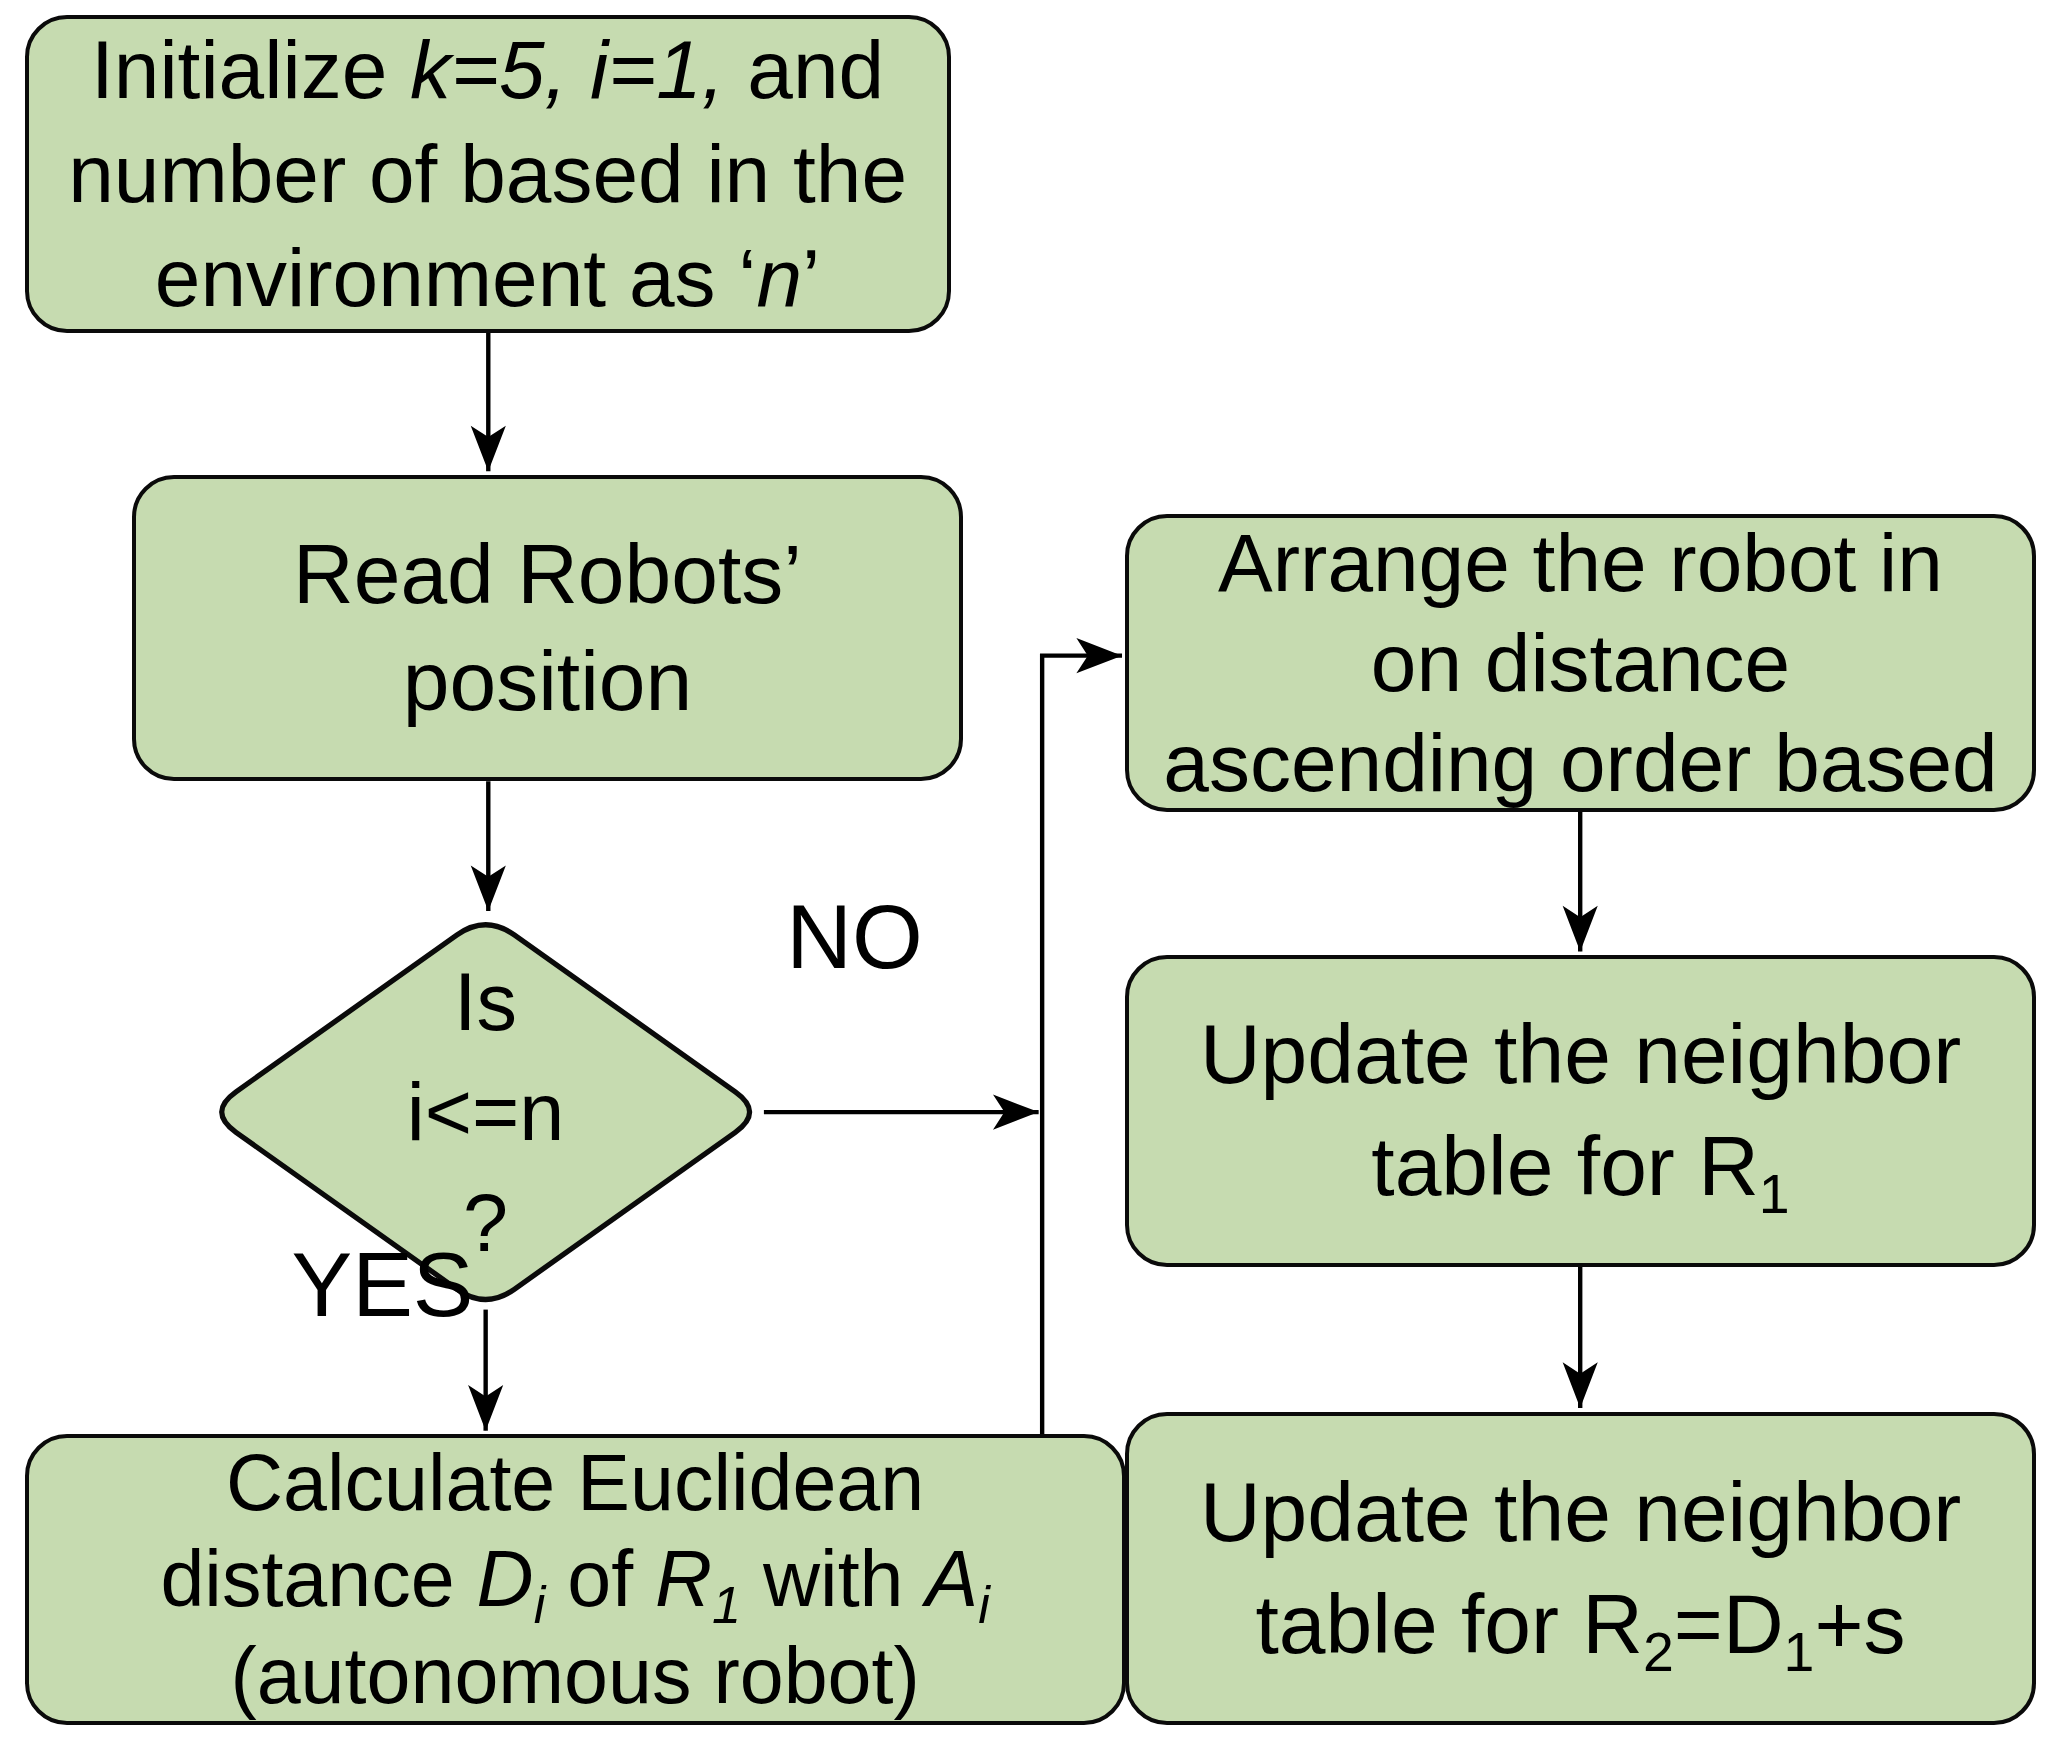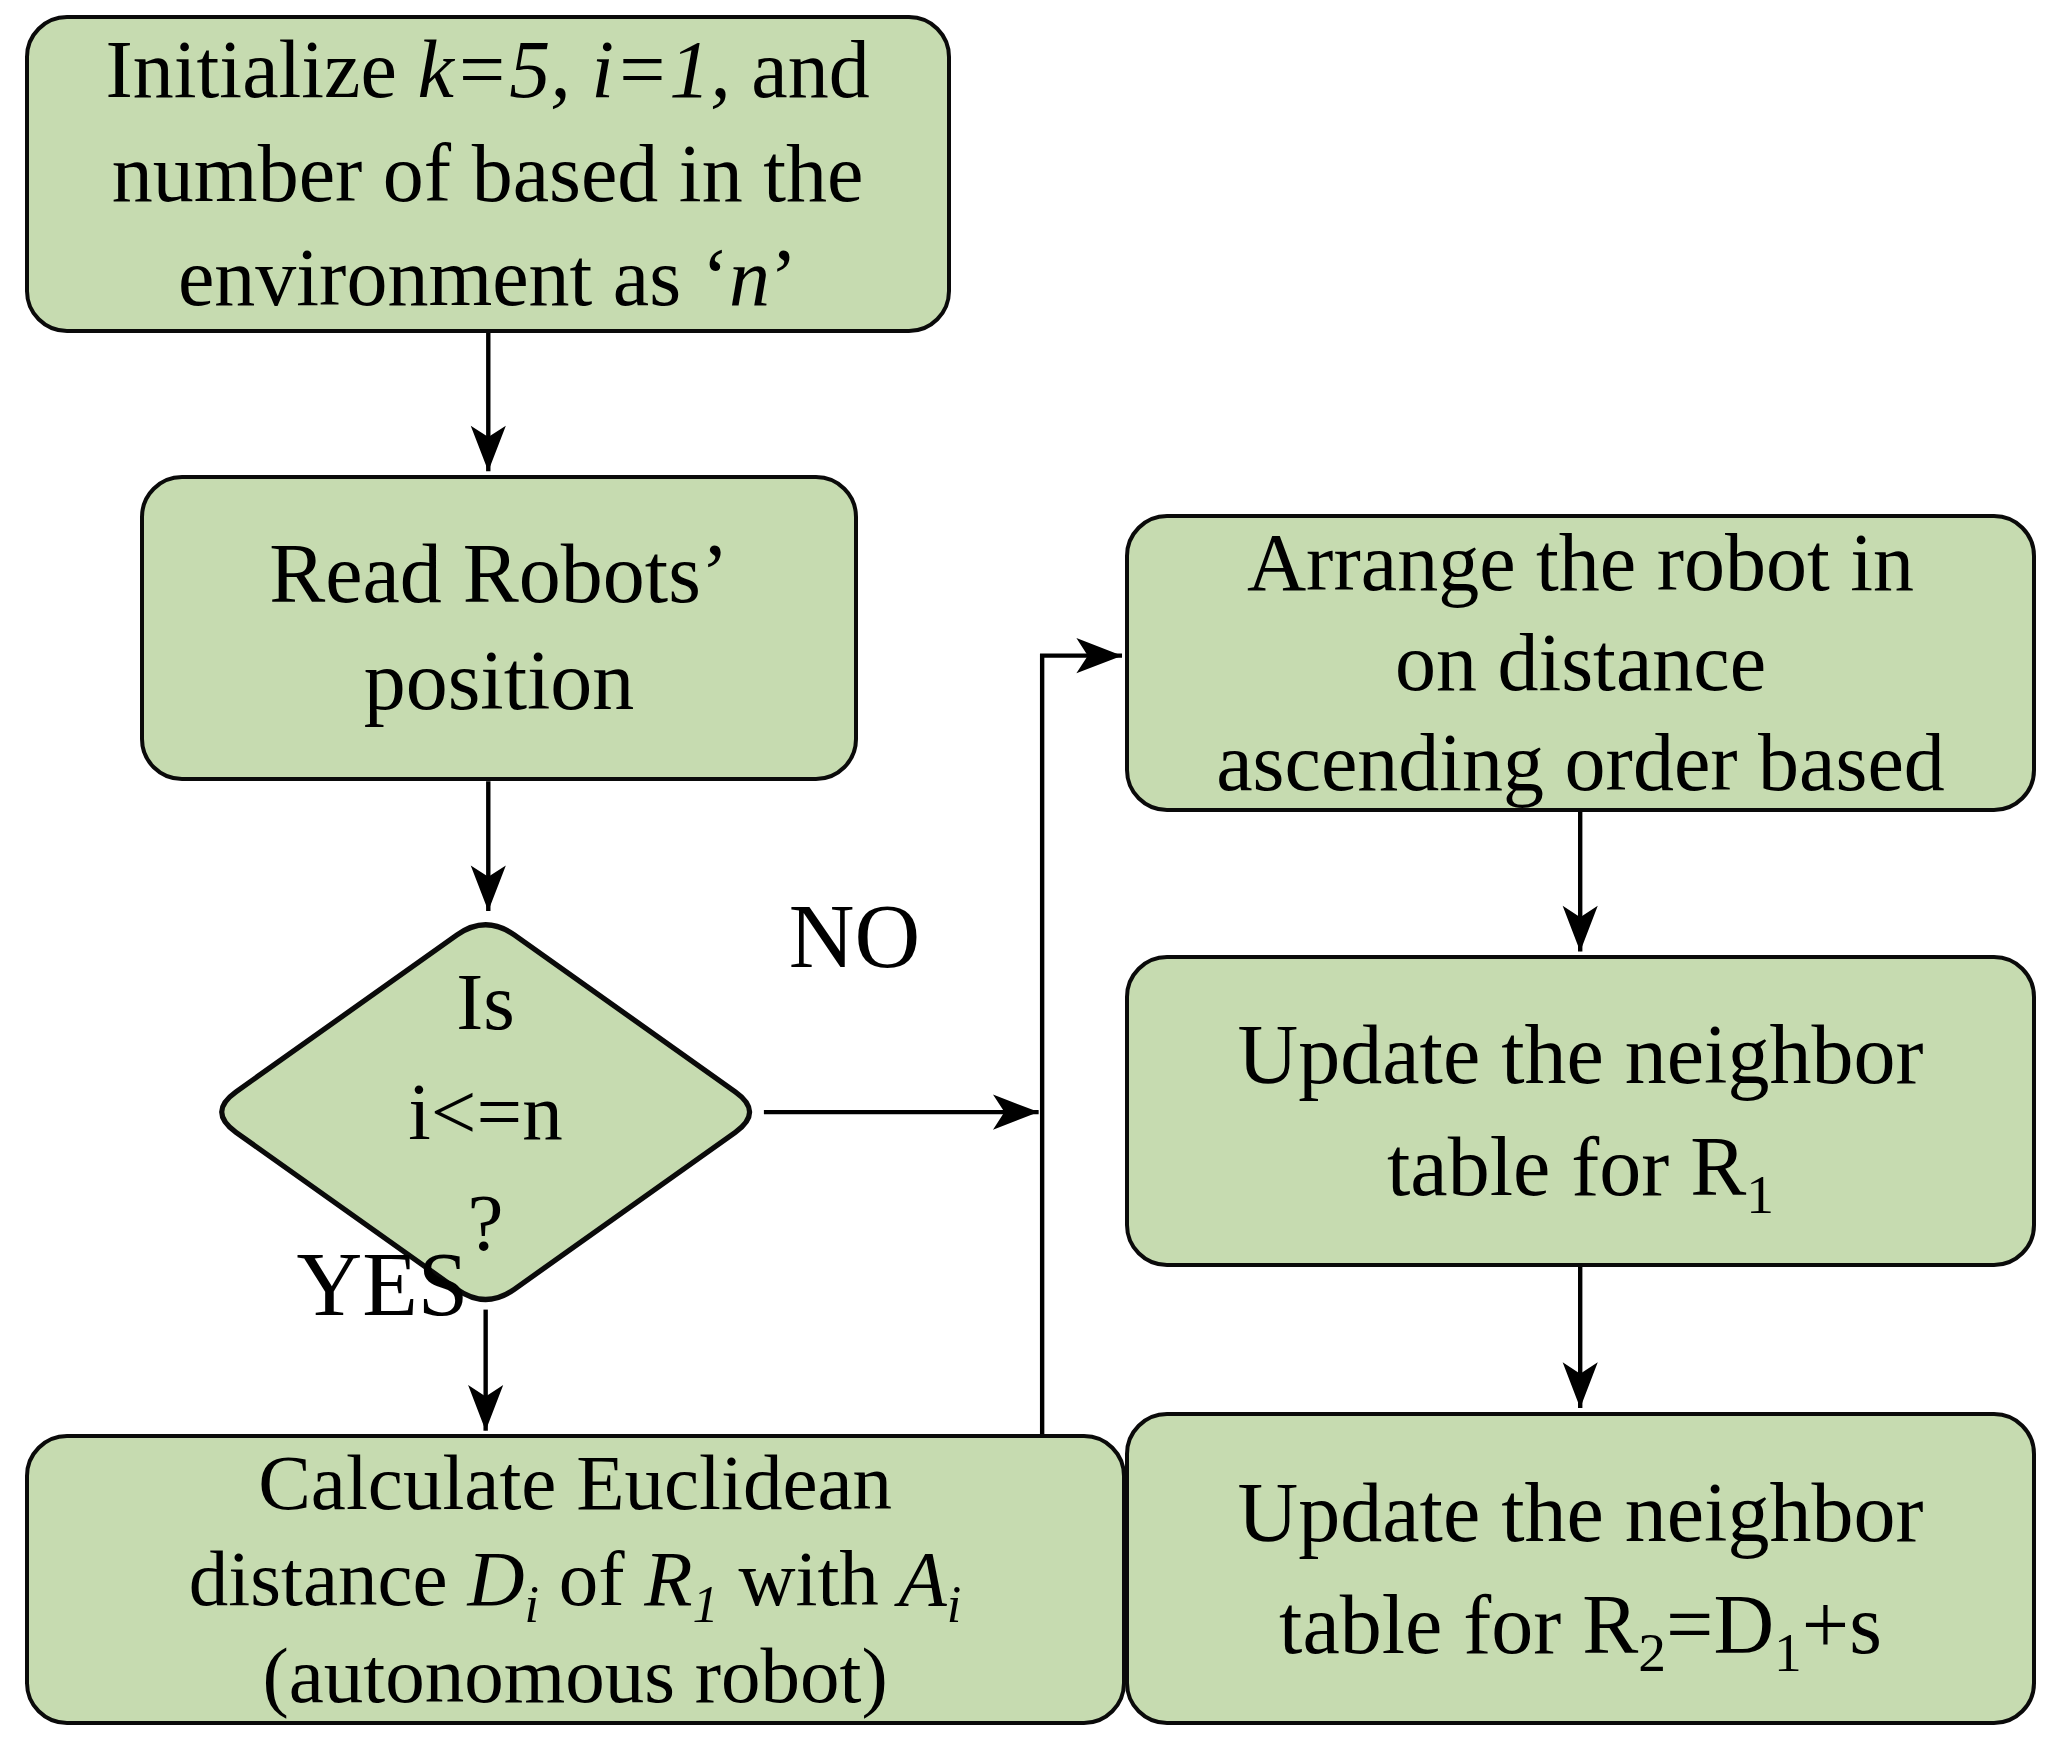--- a/index.html
+++ b/index.html
@@ -3,35 +3,35 @@
 <meta charset="utf-8">
 <style>
   :root{
     --background:#ffffff; --box_fill:#c6dbb0; --box_border:#0a0a0a;
     --arrow:#000000; --text:#000000;
   }
   html,body{margin:0;padding:0;background:var(--background);}
   .stage{
     position:relative; width:2072px; height:1759px; overflow:hidden;
     background:var(--background);
-    font-family:Liberation Serif, serif; color:var(--text);border-radius:28px;
+    font-family:Liberation Sans, sans-serif; color:var(--text);border-radius:28px;
   }
   svg.connectors{position:absolute;left:0;top:0;width:2072px;height:1759px;}
   .conn{stroke:var(--arrow);stroke-width:5;fill:none;}
   .diamond-shape{fill:var(--box_fill);stroke:var(--box_border);stroke-width:6;}
   .node{
     position:absolute; display:flex; flex-direction:column;
     justify-content:center; align-items:center; text-align:center;
     font-size:79px; line-height:1.27; box-sizing:border-box; padding:0 7px;
   }
   .box{background:var(--box_fill); border:4.4px solid var(--box_border); border-radius:42px;}
   .node sub{font-size:66%; line-height:0;}
   .tline{white-space:nowrap;}
   .n-init{left:24.6px; top:15px; width:926px; height:318px; font-size:82px;}
-  .n-read{left:140px; top:475px; width:718px; height:306px; font-size:84px;}
+  .n-read{left:132px; top:475px; width:831px; height:306px; font-size:84px;}
   .n-decision{left:251px; top:944px; width:469px; height:337px; font-size:81px; line-height:1.36;}
   .n-calc{left:24.6px; top:1434px; width:1101px; height:291px; font-size:79px; line-height:1.22;}
   .n-arrange{left:1125px; top:514px; width:911px; height:298px; font-size:82px; line-height:1.22;}
   .n-r1{left:1125px; top:955px; width:911px; height:312px; font-size:84px; line-height:1.33;}
   .n-r2{left:1125px; top:1412px; width:911px; height:313px; font-size:84px; line-height:1.33;}
   .flabel{
     position:absolute; display:flex; justify-content:center; align-items:center;
     font-size:91px; line-height:1;
   }
   .l-no{left:749px; top:888px; width:211px; height:97px;}

